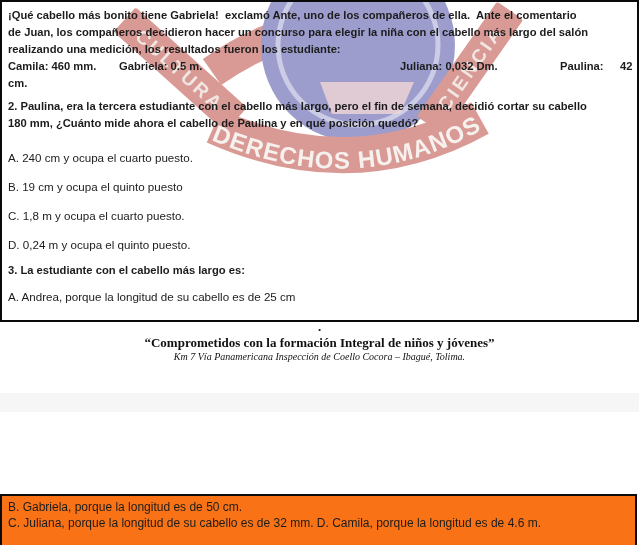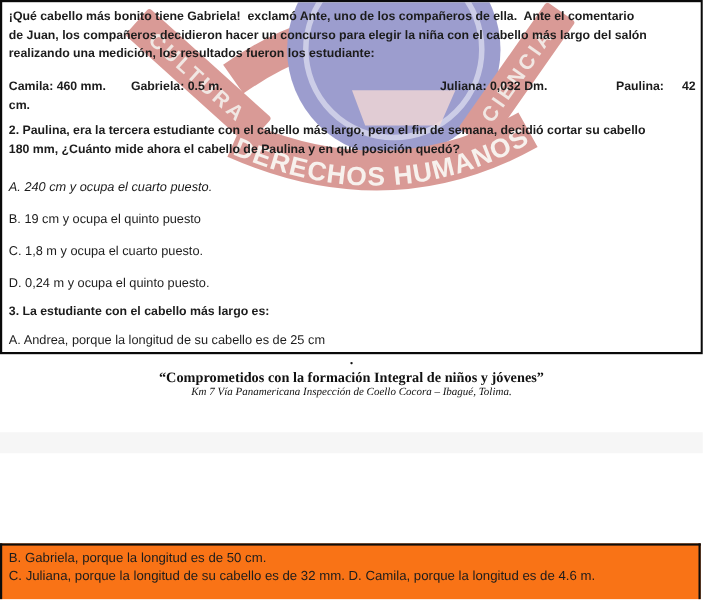--- a/index.html
+++ b/index.html
@@ -9,24 +9,24 @@
   }
   
   .qbox{
     position:absolute;left:0;top:0;width:639px;height:322px;
     border:2px solid #0a0a0a;box-sizing:border-box;overflow:hidden;background:#fff;
   }
   .wm{position:absolute;left:0;top:0;pointer-events:none;}
   .qcontent{position:relative;z-index:2;padding:5px 6px 0 6px;}
   .bline{white-space:pre;font-weight:bold;font-size:11.2px;line-height:17px;}
   .rline{white-space:pre;font-weight:normal;font-size:11.6px;line-height:17px;}
-  .meas-line{position:relative;height:17px;margin-top:13px;}
+  .meas-line{position:relative;height:17px;}
   .meas-line span{position:absolute;top:0;font-weight:bold;font-size:11.2px;line-height:17px;white-space:pre;}
   .m0{left:0px;} .m1{left:111px;} .m2{left:226px;} .m3{left:392px;} .m4{left:552px;} .m5{left:612px;}
-  .mt6{margin-top:6px;} .mt17{margin-top:17px;font-style:italic;} .mt12{margin-top:12px;} .mt9{margin-top:9px;}
+  .mt6{margin-top:6px;} .mt17{margin-top:17px;} .mt12{margin-top:12px;} .mt9{margin-top:9px;}
   
   .footer{
     position:absolute;left:0;top:322px;width:639px;text-align:center;
     font-family:"Liberation Serif",serif;color:#111;
   }
   .footer .dot{height:14px;font-size:13px;font-weight:bold;line-height:10px;}
   .footer .motto{font-size:13px;font-weight:bold;line-height:14px;}
   .footer .address{font-size:10px;font-style:italic;line-height:14px;}
   
   .grayband{position:absolute;left:0;top:393px;width:639px;height:19px;background:#f6f6f6;}

